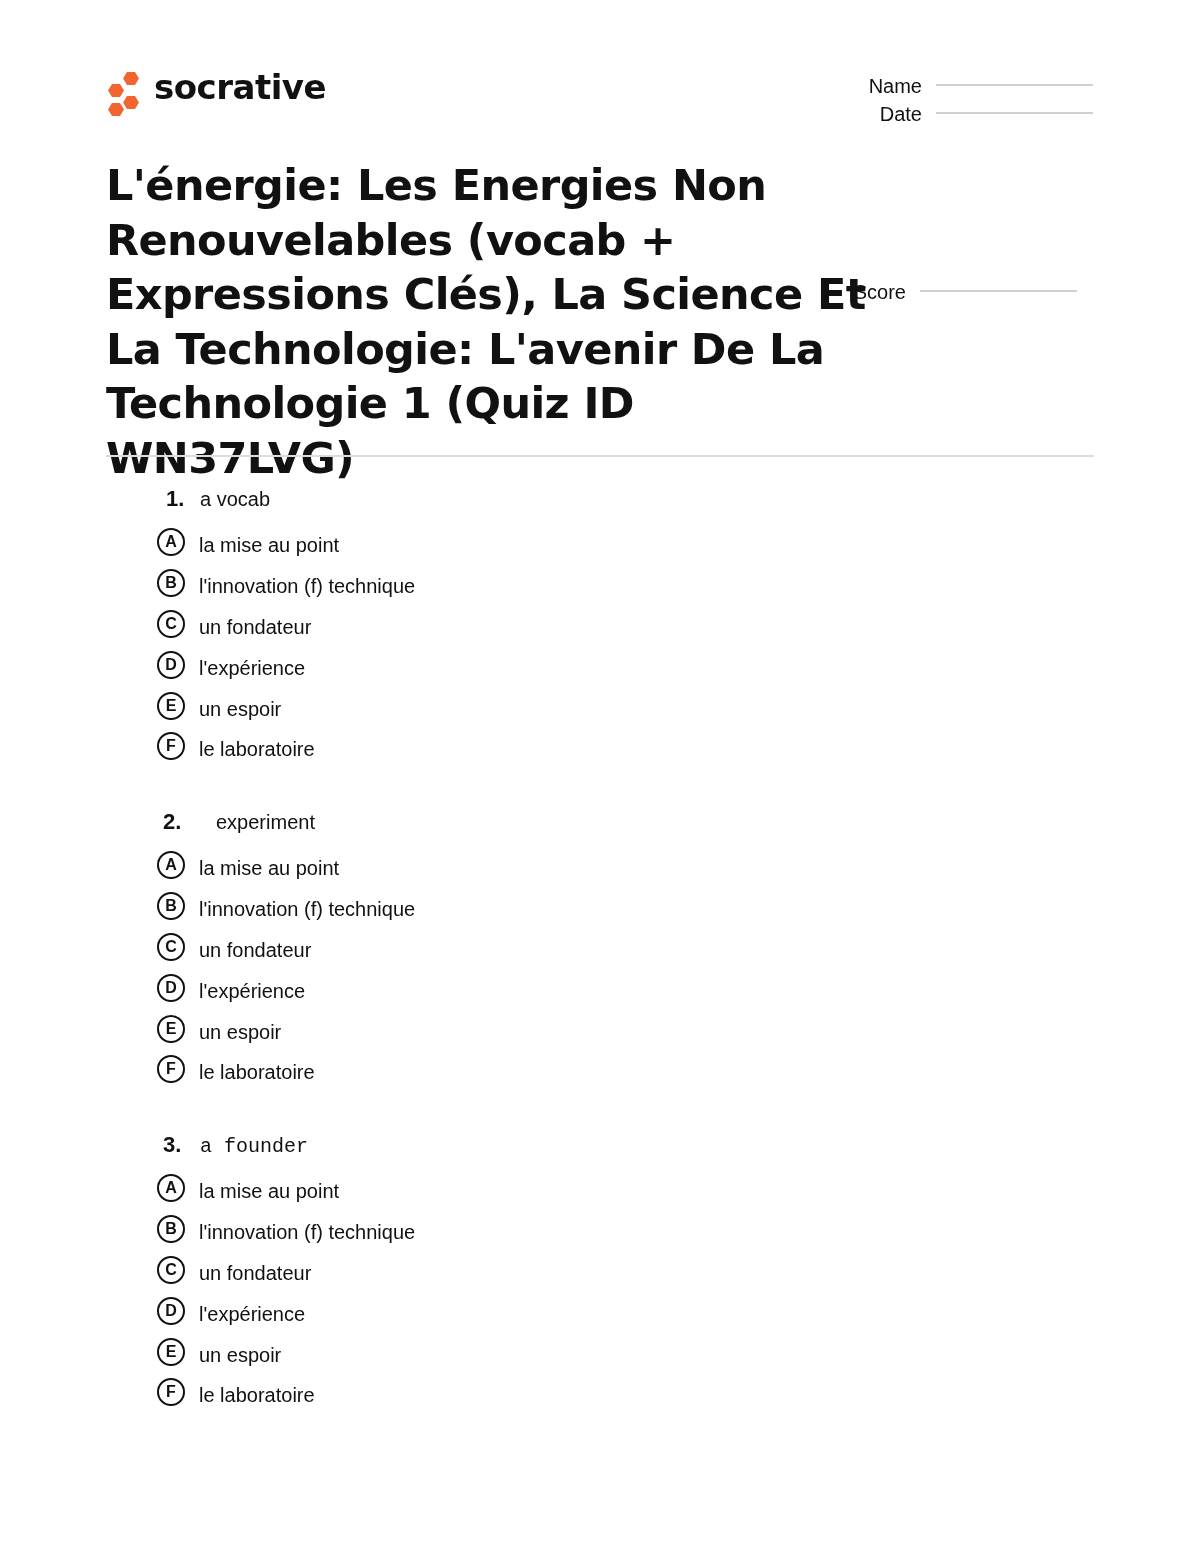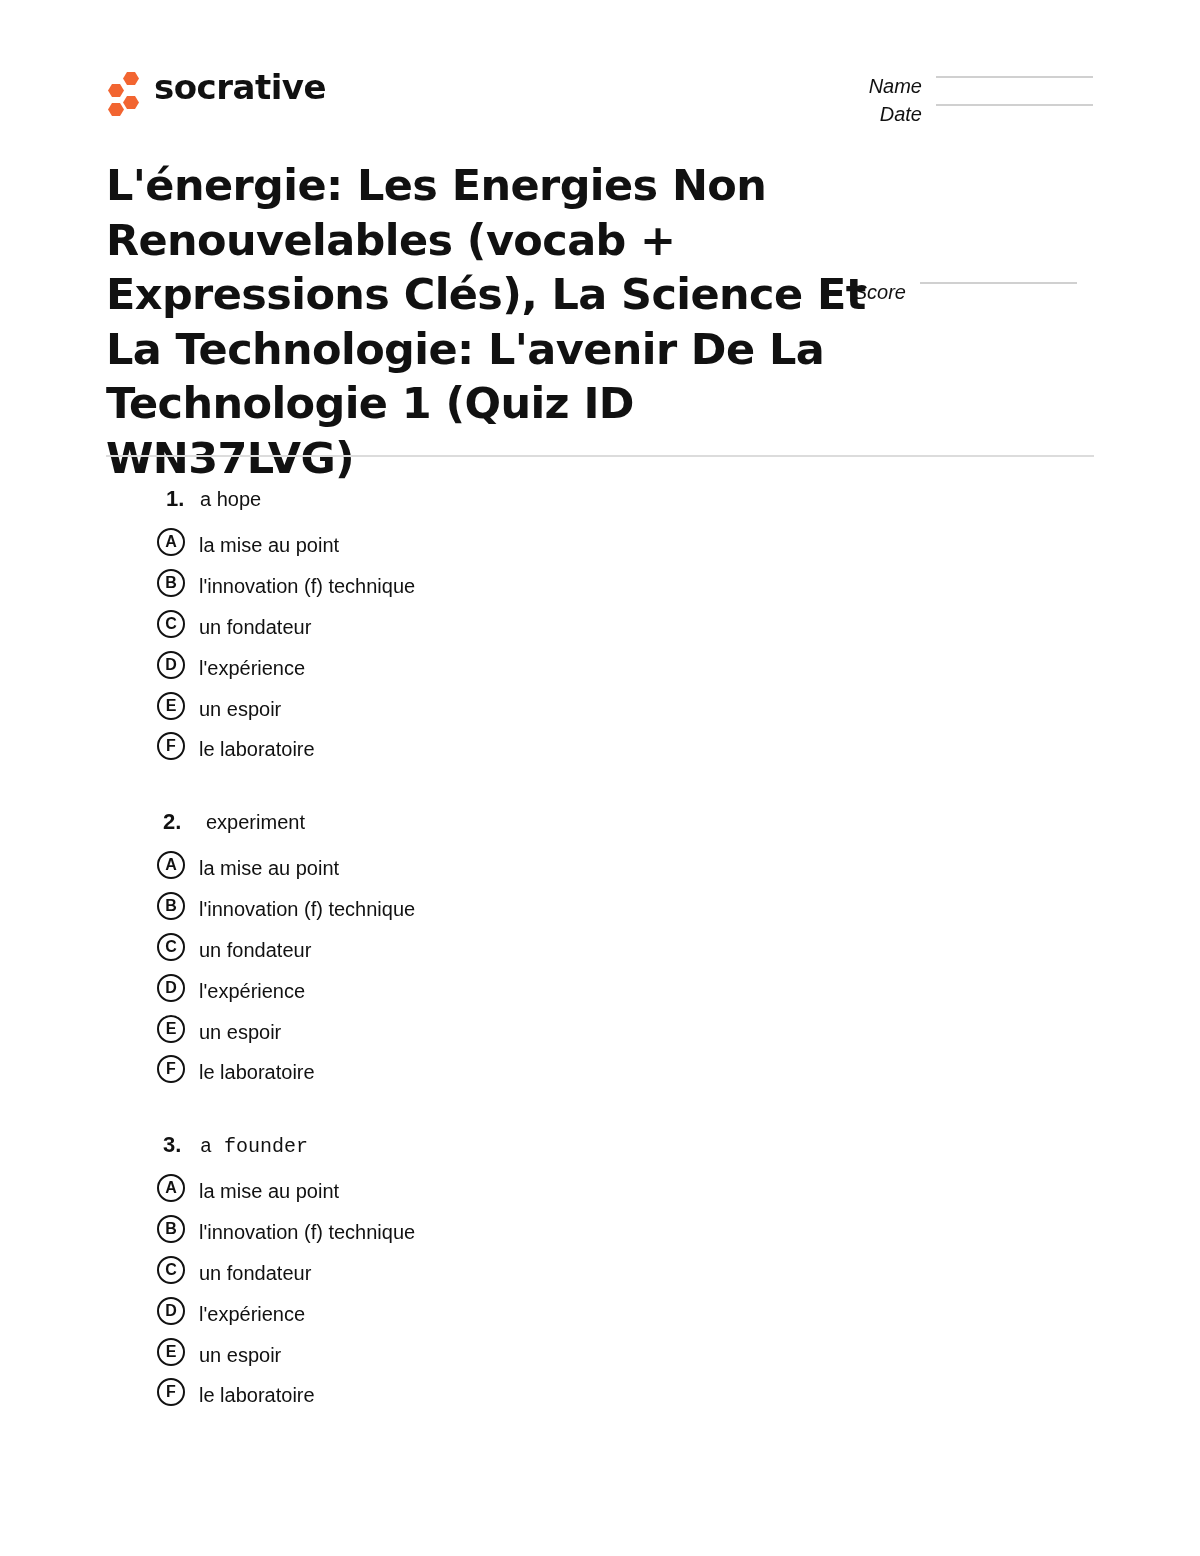--- a/index.html
+++ b/index.html
@@ -6,21 +6,21 @@
     body {
       width: 1200px; height: 1556px; position: relative; overflow: hidden;
       font-family: "Liberation Sans", "DejaVu Sans", sans-serif; color: #111;
     }
     .logo { position: absolute; left: 106px; top: 70px; display: flex; align-items: flex-start; }
     .logo svg { display: block; }
     .logo-text {
       font-family: "DejaVu Sans", sans-serif; font-weight: bold; font-size: 34px;
       letter-spacing: -0.5px; margin-left: 12px; color: #111; line-height: 1;
     }
-    .meta-field { position: absolute; display: flex; align-items: flex-start; font-style: italic; }
+    .meta-field { position: absolute; display: flex; align-items: center; }
     .meta-label { font-size: 20px; color: #111; text-align: right; width: 60px; margin-right: 14px; line-height: 1; }
     .meta-line { width: 157px; border-bottom: 2px solid #d0d0d0; height: 0; margin-bottom: 2px; }
     .title {
       position: absolute; left: 106px; top: 158px; width: 760px;
       font-family: "DejaVu Sans", sans-serif; font-weight: bold; font-size: 43px;
       line-height: 54.5px; letter-spacing: -0.6px; color: #111; margin: 0;
     }
     .divider { position: absolute; left: 106px; top: 455px; width: 988px; height: 2px; background: #dcdcdc; }
     .question { position: absolute; left: 156px; width: 600px; }
     .q-head { display: flex; align-items: baseline; height: 36px; }
@@ -64,21 +64,21 @@
   <span class="meta-line"></span>
 </div>
 
 <h1 class="title">L'énergie: Les Energies Non Renouvelables (vocab + Expressions Clés), La Science Et La Technologie: L'avenir De La Technologie 1 (Quiz ID WN37LVG)</h1>
 
 <div class="divider"></div>
 
 <div class="question" style="top:486px;">
   <div class="q-head">
     <span class="q-num" style="width:30px; text-align:left; margin-left:10px;">1.</span>
-    <span class="q-text" style="margin-left:4px;">a hope</span>
+    <span class="q-text" style="margin-left:4px;">a vocab</span>
   </div>
   <div class="opt">
       <span class="bubble">A</span>
       <span class="opt-text">la mise au point</span>
     </div>
   <div class="opt">
       <span class="bubble">B</span>
       <span class="opt-text">l'innovation (f) technique</span>
     </div>
   <div class="opt">
@@ -95,21 +95,21 @@
     </div>
   <div class="opt">
       <span class="bubble">F</span>
       <span class="opt-text">le laboratoire</span>
     </div>
 </div>
 
 <div class="question" style="top:809px;">
   <div class="q-head">
     <span class="q-num" style="width:34px; text-align:left; margin-left:7px;">2.</span>
-    <span class="q-text" style="margin-left:9px;">experiment</span>
+    <span class="q-text" style="margin-left:19px;">experiment</span>
   </div>
   <div class="opt">
       <span class="bubble">A</span>
       <span class="opt-text">la mise au point</span>
     </div>
   <div class="opt">
       <span class="bubble">B</span>
       <span class="opt-text">l'innovation (f) technique</span>
     </div>
   <div class="opt">

